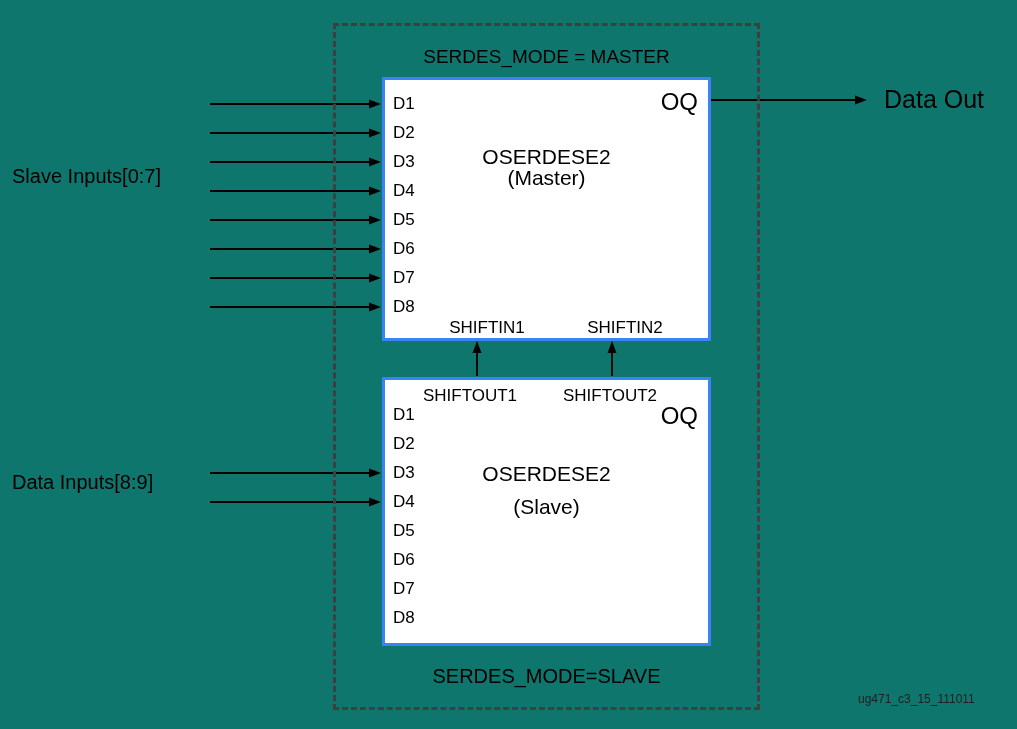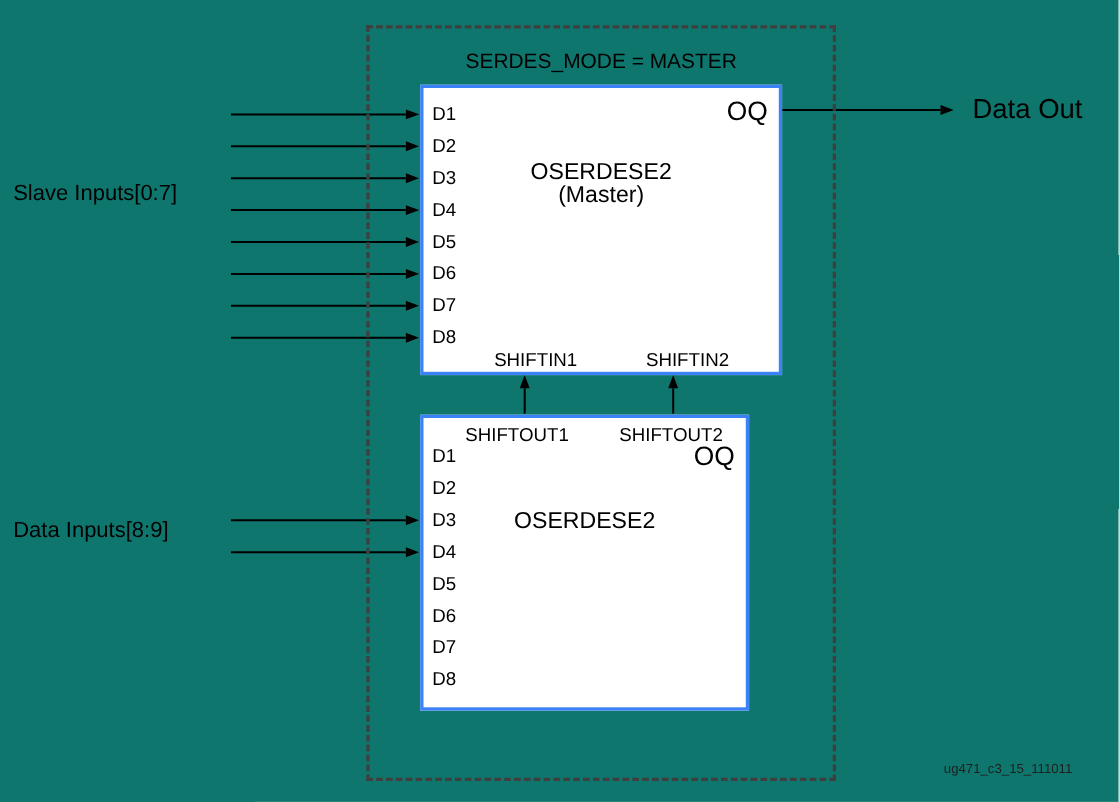--- a/index.html
+++ b/index.html
@@ -24,21 +24,21 @@
     box-sizing: border-box;
     border: 3px dashed #3f3f3f;
   }
   .block {
     position: absolute;
     box-sizing: border-box;
     border: 3px solid #3b82f6;
     background: #ffffff;
   }
   .block-master { left: 382px; top: 77px;  width: 329px; height: 264px; }
-  .block-slave  { left: 382px; top: 377px; width: 299px; height: 269px; }
+  .block-slave  { left: 382px; top: 377px; width: 329px; height: 269px; }
   .pin {
     position: absolute;
     font-size: 17px;
     line-height: 20px;
     white-space: nowrap;
   }
   .pin-d { left: 8px; }
   .pin-oq { right: 10px; font-size: 24px; }
   .pin-center { transform: translateX(-50%); }
   .block-name, .block-mode {
@@ -108,20 +108,21 @@
       <line x1="210" y1="502" x2="369" y2="502" marker-end="url(#ah)"></line>
       <line x1="711" y1="100" x2="855" y2="100" marker-end="url(#ah)"></line>
       <line x1="477" y1="376" x2="477" y2="353" marker-end="url(#ah)"></line>
       <line x1="612" y1="376" x2="612" y2="353" marker-end="url(#ah)"></line>
     </g>
   </svg>
 
   <div class="dashed-box"></div>
 
   <div class="frame-label" style="top:45px; font-size:19px;">SERDES_MODE = MASTER</div>
+  <div class="frame-label" style="top:664px;">SERDES_MODE=SLAVE</div>
 
   <div class="block block-master">
     <div class="pin pin-d" style="top:14px;">D1</div>
     <div class="pin pin-d" style="top:43px;">D2</div>
     <div class="pin pin-d" style="top:72px;">D3</div>
     <div class="pin pin-d" style="top:101px;">D4</div>
     <div class="pin pin-d" style="top:130px;">D5</div>
     <div class="pin pin-d" style="top:159px;">D6</div>
     <div class="pin pin-d" style="top:188px;">D7</div>
     <div class="pin pin-d" style="top:217px;">D8</div>
@@ -138,20 +139,21 @@
     <div class="pin pin-oq" style="top:26px;">OQ</div>
     <div class="pin pin-d" style="top:25px;">D1</div>
     <div class="pin pin-d" style="top:54px;">D2</div>
     <div class="pin pin-d" style="top:83px;">D3</div>
     <div class="pin pin-d" style="top:112px;">D4</div>
     <div class="pin pin-d" style="top:141px;">D5</div>
     <div class="pin pin-d" style="top:170px;">D6</div>
     <div class="pin pin-d" style="top:199px;">D7</div>
     <div class="pin pin-d" style="top:228px;">D8</div>
     <div class="block-name" style="top:81px;">OSERDESE2</div>
+    <div class="block-mode" style="top:114px;">(Slave)</div>
   </div>
 
   <div class="ext-label label-inputs-07">Slave Inputs[0:7]</div>
   <div class="ext-label label-inputs-89">Data Inputs[8:9]</div>
   <div class="ext-label label-data-out">Data Out</div>
 
   <div class="figure-ref">ug471_c3_15_111011</div>
 
 </div>
 

